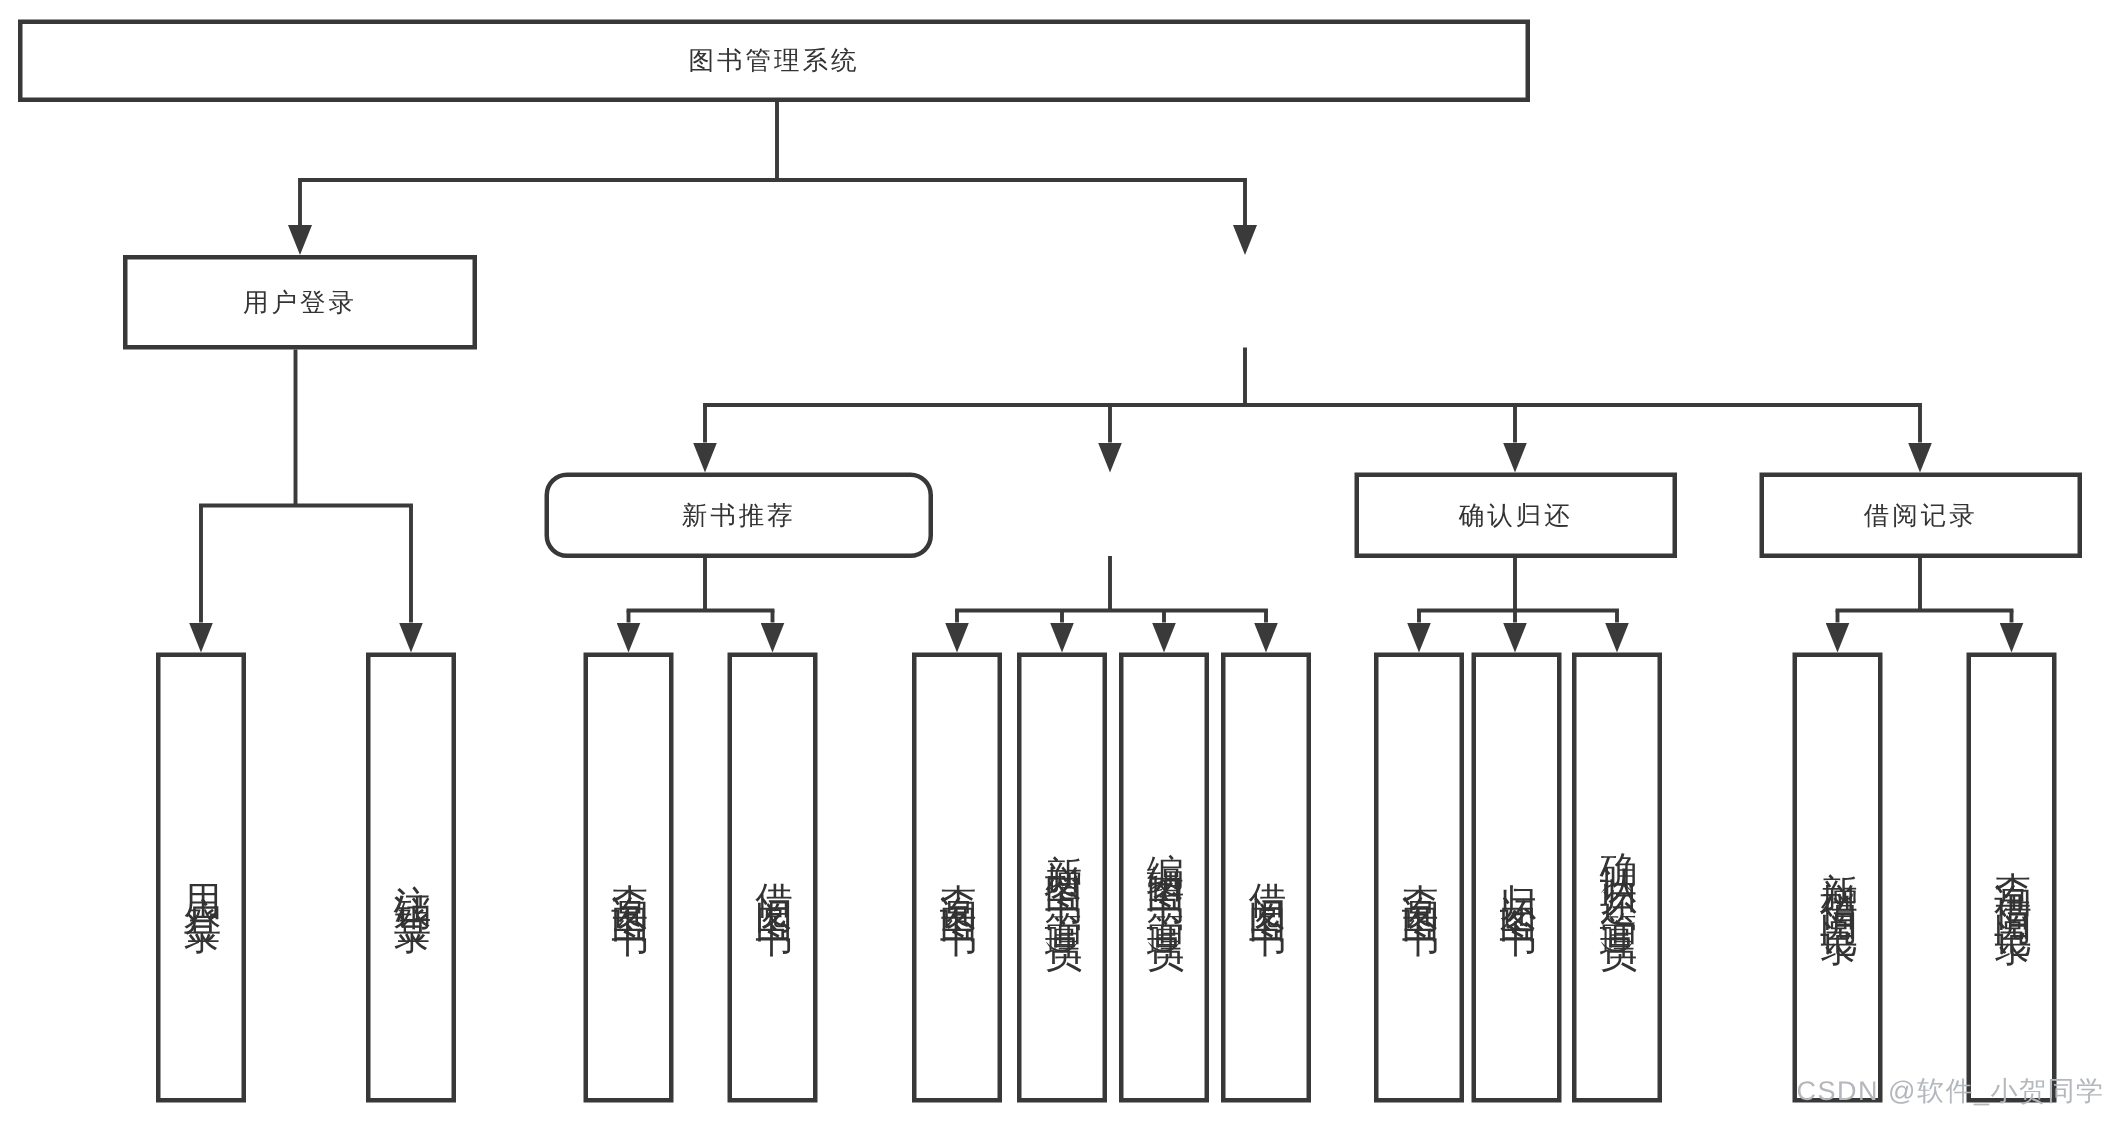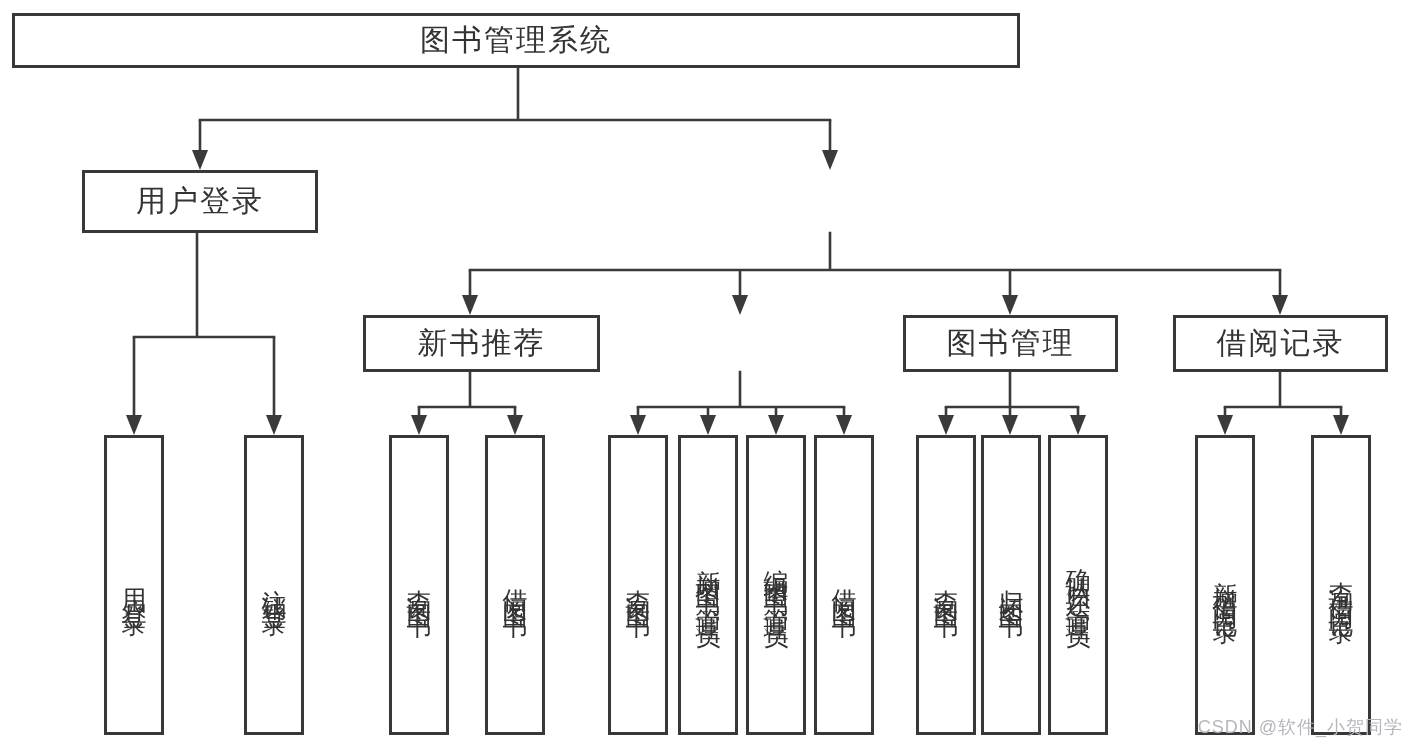--- a/index.html
+++ b/index.html
@@ -14,21 +14,21 @@
   .skeleton{stroke:#3a3a3a;stroke-width:2.6;fill:none;stroke-linecap:square;}
   .arrowline{stroke:#3a3a3a;stroke-width:2.6;fill:none;}
   .box{
     position:absolute;
     box-sizing:border-box;
     border:3px solid #383838;
     background:#ffffff;
     display:flex;align-items:center;justify-content:center;
     color:#333333;
   }
-  .h{font-size:30px;letter-spacing:2px;}
+  .h{font-size:17px;letter-spacing:2px;}
   .root{left:12px;top:13px;width:1008px;height:55px;}
   .v{
     top:435px;height:300px;width:60px;
     font-size:25px;
     overflow:hidden;
   }
   .vlbl{
     writing-mode:vertical-rl;
     text-orientation:mixed;
     letter-spacing:8px;
@@ -93,25 +93,25 @@
   </svg>
 
   <div class="box h root">
     <span>图书管理系统</span>
   </div>
 
   <div class="box h" style="left:82px;top:170px;width:236px;height:63px;">
     <span>用户登录</span>
   </div>
 
-  <div class="box h" style="left:363px;top:315px;width:237px;height:57px;">
+  <div class="box h" style="left:363px;top:315px;width:259px;height:57px;border-radius:15px;">
     <span>新书推荐</span>
   </div>
   <div class="box h" style="left:903px;top:315px;width:215px;height:57px;">
-    <span>图书管理</span>
+    <span>确认归还</span>
   </div>
   <div class="box h" style="left:1173px;top:315px;width:215px;height:57px;">
     <span>借阅记录</span>
   </div>
 
   <div class="box v" style="left:104px;">
     <span class="vlbl">用户登录</span>
   </div>
   <div class="box v" style="left:244px;">
     <span class="vlbl">注销登录</span>

